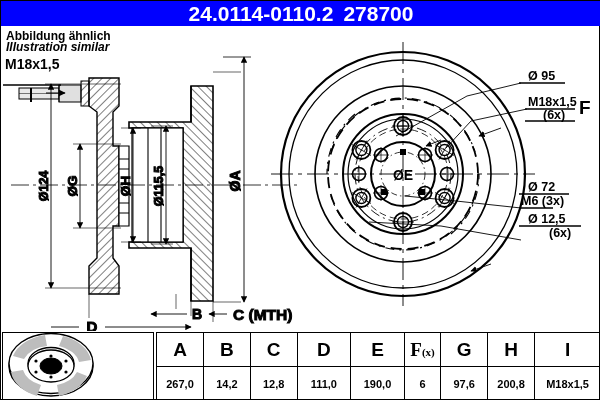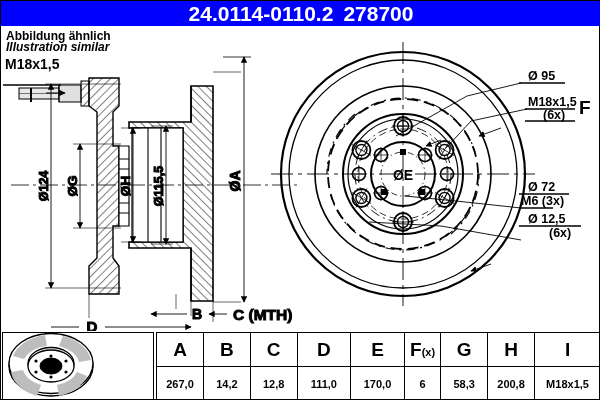--- a/index.html
+++ b/index.html
@@ -415,33 +415,33 @@
     </div>
 
     <table class="spec">
       <tbody>
           <tr class="hdr">
         <td style="width:47px;">A</td>
         <td style="width:47px;">B</td>
         <td style="width:47px;">C</td>
         <td style="width:54px;">D</td>
         <td style="width:54px;">E</td>
-        <td style="width:36px;"><span>F</span><span class="fx-sup">(x)</span></td>
+        <td style="width:36px;font-family:Liberation Serif, serif;"><span>F</span><span class="fx-sup">(x)</span></td>
         <td style="width:47px;">G</td>
         <td style="width:47px;">H</td>
         <td style="width:66px;">I</td>
       </tr>
       <tr class="vals">
         <td>267,0</td>
         <td>14,2</td>
         <td>12,8</td>
         <td>111,0</td>
-        <td>170,0</td>
+        <td>190,0</td>
         <td>6</td>
-        <td>58,3</td>
+        <td>97,6</td>
         <td>200,8</td>
         <td>M18x1,5</td>
       </tr>
     </tbody>
       </table>
   </div>
 
 </div>
 
 </body></html>

